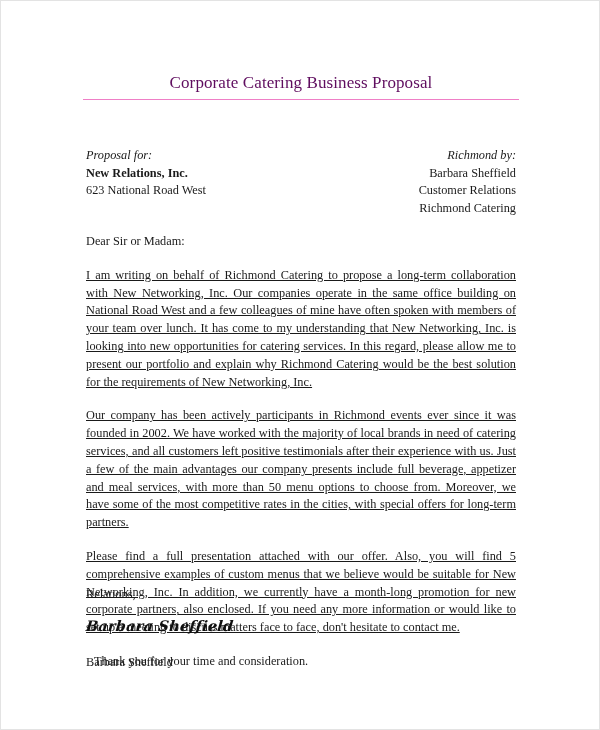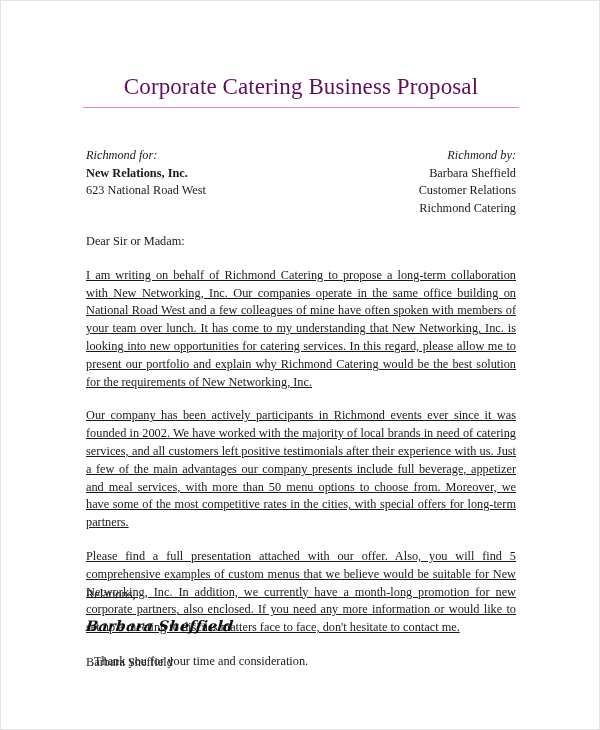--- a/index.html
+++ b/index.html
@@ -27,21 +27,21 @@
   .title-block {
     position: absolute;
     left: 82px;
     top: 72px;
     width: 436px;
   }
   .doc-title {
     margin: 0;
     text-align: center;
     font-weight: 400;
-    font-size: 23px;
+    font-size: 17px;
     line-height: 1.2;
     letter-spacing: 0.1px;
     color: #5f0d5f;
     font-family: "Liberation Serif", "DejaVu Serif", serif;
   }
   .title-rule {
     margin-top: 6px;
     height: 0;
     border-top: 1.6px solid #ef7fc6;
     width: 100%;
@@ -123,21 +123,21 @@
 
 <div class="page">
 
   <div class="title-block">
     <h1 class="doc-title">Corporate Catering Business Proposal</h1>
     <div class="title-rule"></div>
   </div>
 
   <div class="meta">
     <div class="meta-col-left">
-      <div class="meta-line lead">Richmond for:</div>
+      <div class="meta-line lead">Proposal for:</div>
       <div class="meta-line org">New Relations, Inc.</div>
       <div class="meta-line">623 National Road West</div>
     </div>
     <div class="meta-col-right">
       <div class="meta-line lead">Richmond by:</div>
       <div class="meta-line">Barbara Sheffield</div>
       <div class="meta-line">Customer Relations</div>
       <div class="meta-line">Richmond Catering</div>
     </div>
   </div>

